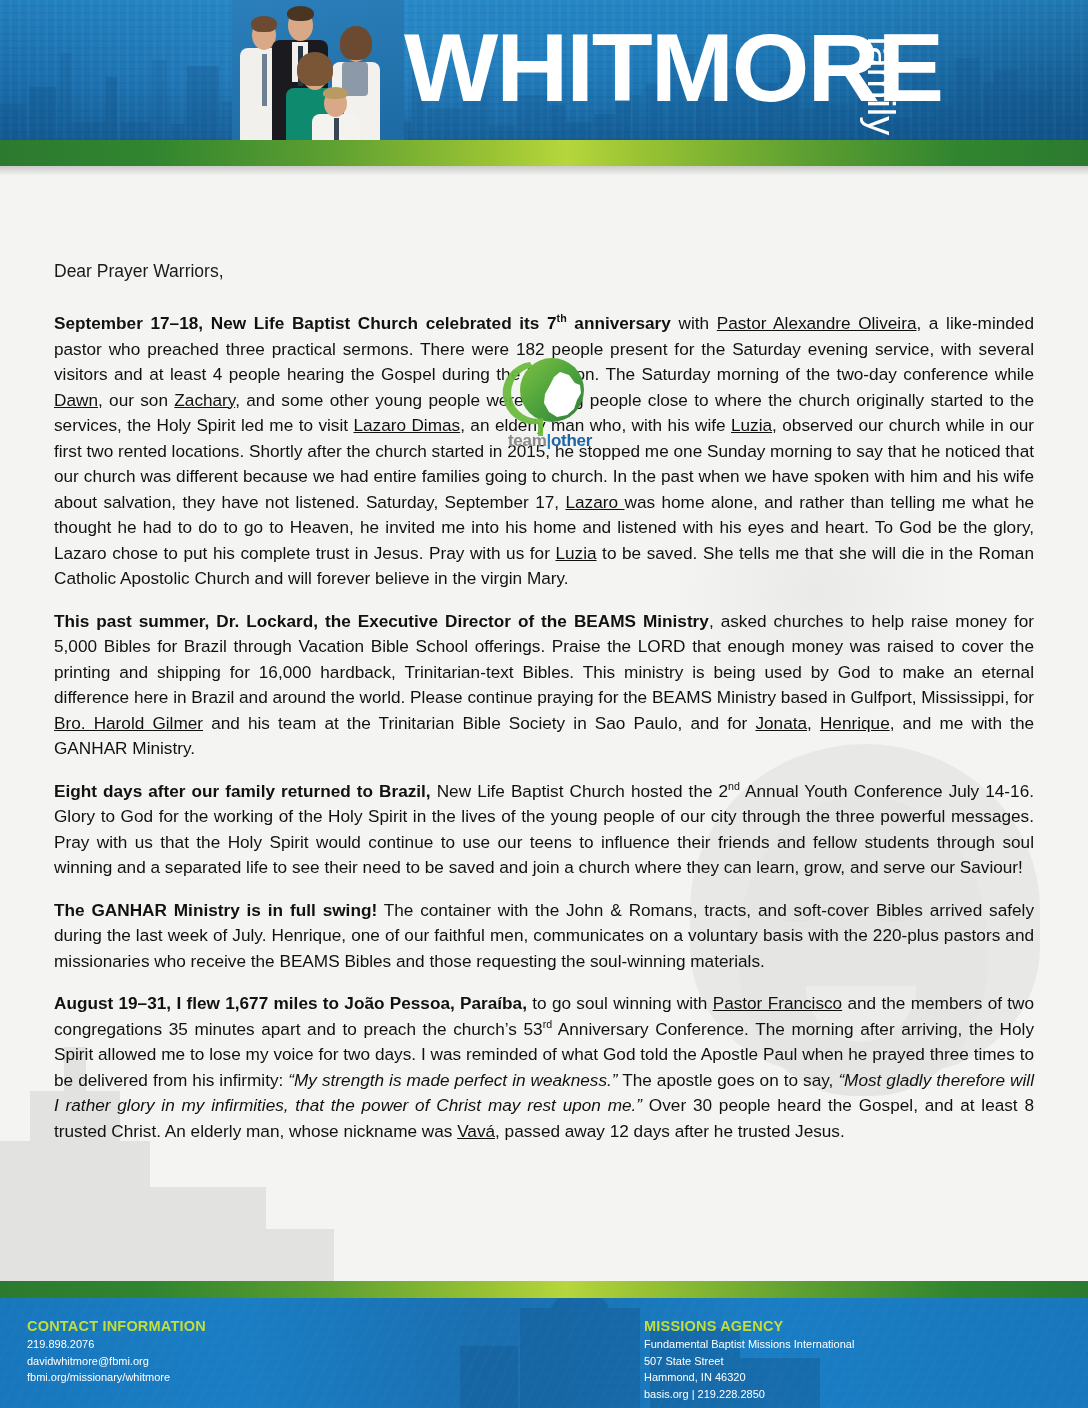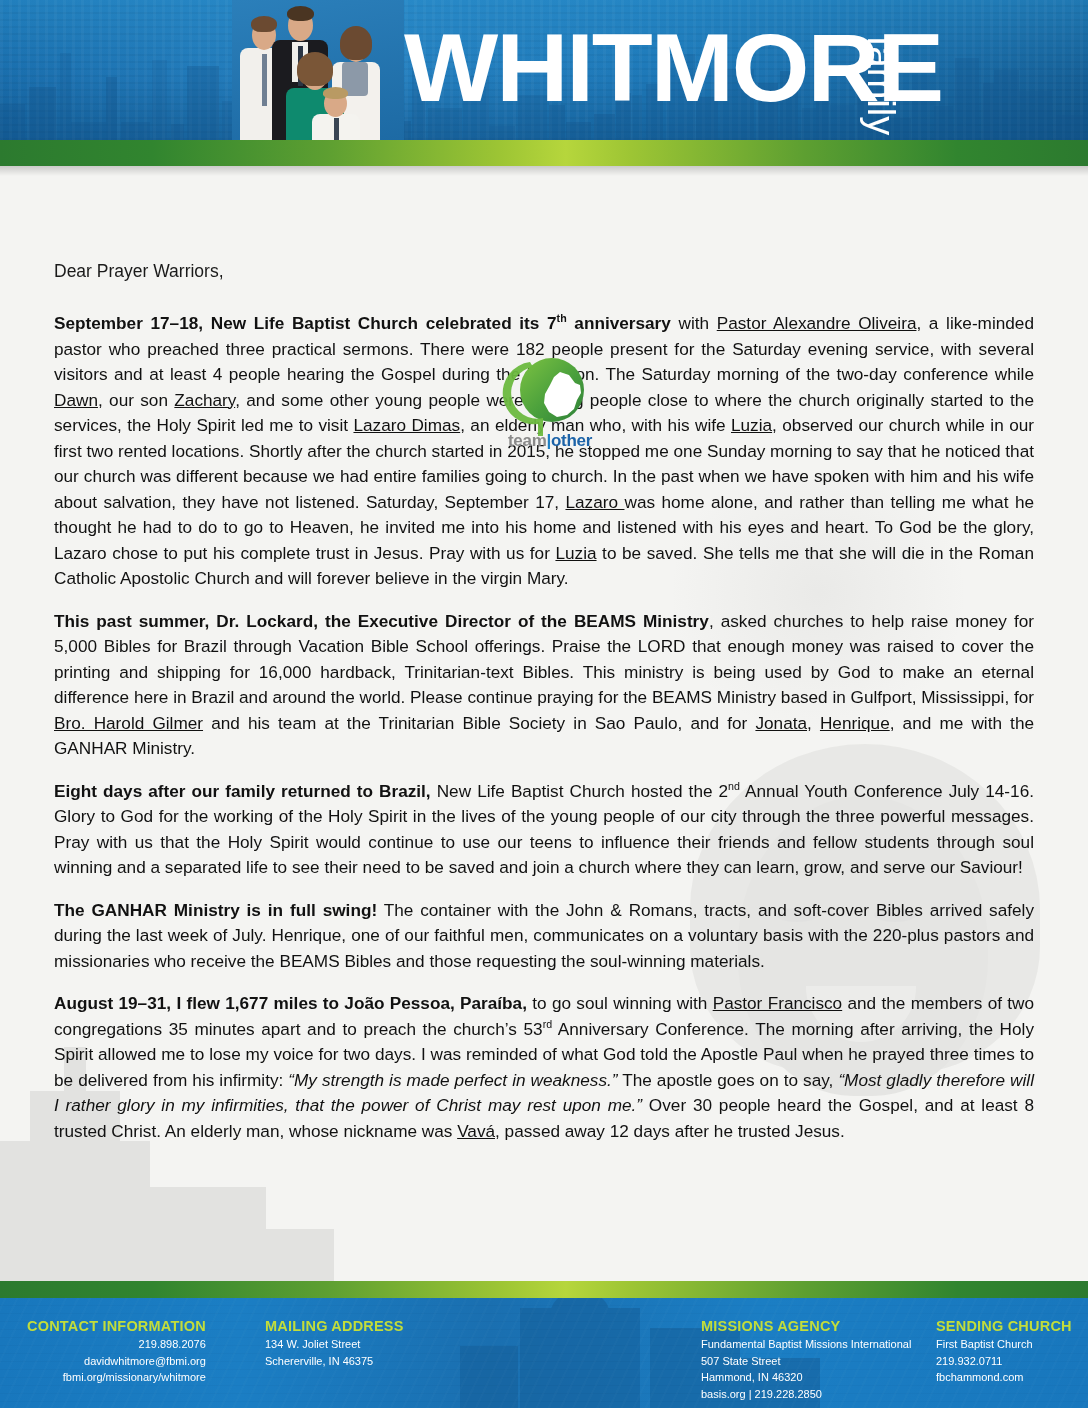--- a/index.html
+++ b/index.html
@@ -269,23 +269,23 @@
     font-size: 14.5px;
     font-weight: bold;
     color: #c3dd3a;
     letter-spacing: .2px;
   }
   .fcol div {
     font-size: 11px;
     line-height: 16.5px;
     color: #ffffff;
   }
-  .fcol-contact { left: 27px; text-align: right; }
+  .fcol-contact { left: 27px; }
   .fcol-mail    { left: 265px; }
-  .fcol-agency  { left: 701px; }
+  .fcol-agency  { left: 644px; }
   .fcol-church  { left: 936px; }
 
   .fbmi {
     position: absolute;
     left: 496px;
     top: 28px;
     width: 82px;
     height: 96px;
     z-index: 6;
   }
@@ -531,37 +531,26 @@
 
     <div class="footer-cols">
 
       <div class="fcol fcol-contact">
         <h4>CONTACT INFORMATION</h4>
         <div>219.898.2076</div>
         <div>davidwhitmore@fbmi.org</div>
         <div>fbmi.org/missionary/whitmore</div>
       </div>
 
-      <div class="fcol fcol-mail">
-        <h4>MAILING ADDRESS</h4>
-        <div>134 W. Joliet Street</div>
-        <div>Schererville, IN 46375</div>
-      </div>
 
       <div class="fcol fcol-agency">
         <h4>MISSIONS AGENCY</h4>
         <div>Fundamental Baptist Missions International</div>
         <div>507 State Street</div>
         <div>Hammond, IN  46320</div>
         <div>basis.org | 219.228.2850</div>
       </div>
 
-      <div class="fcol fcol-church">
-        <h4>SENDING CHURCH</h4>
-        <div>First Baptist Church</div>
-        <div>219.932.0711</div>
-        <div>fbchammond.com</div>
-      </div>
     </div>
 
   </div>
 
 </div>
 
 </body></html>

